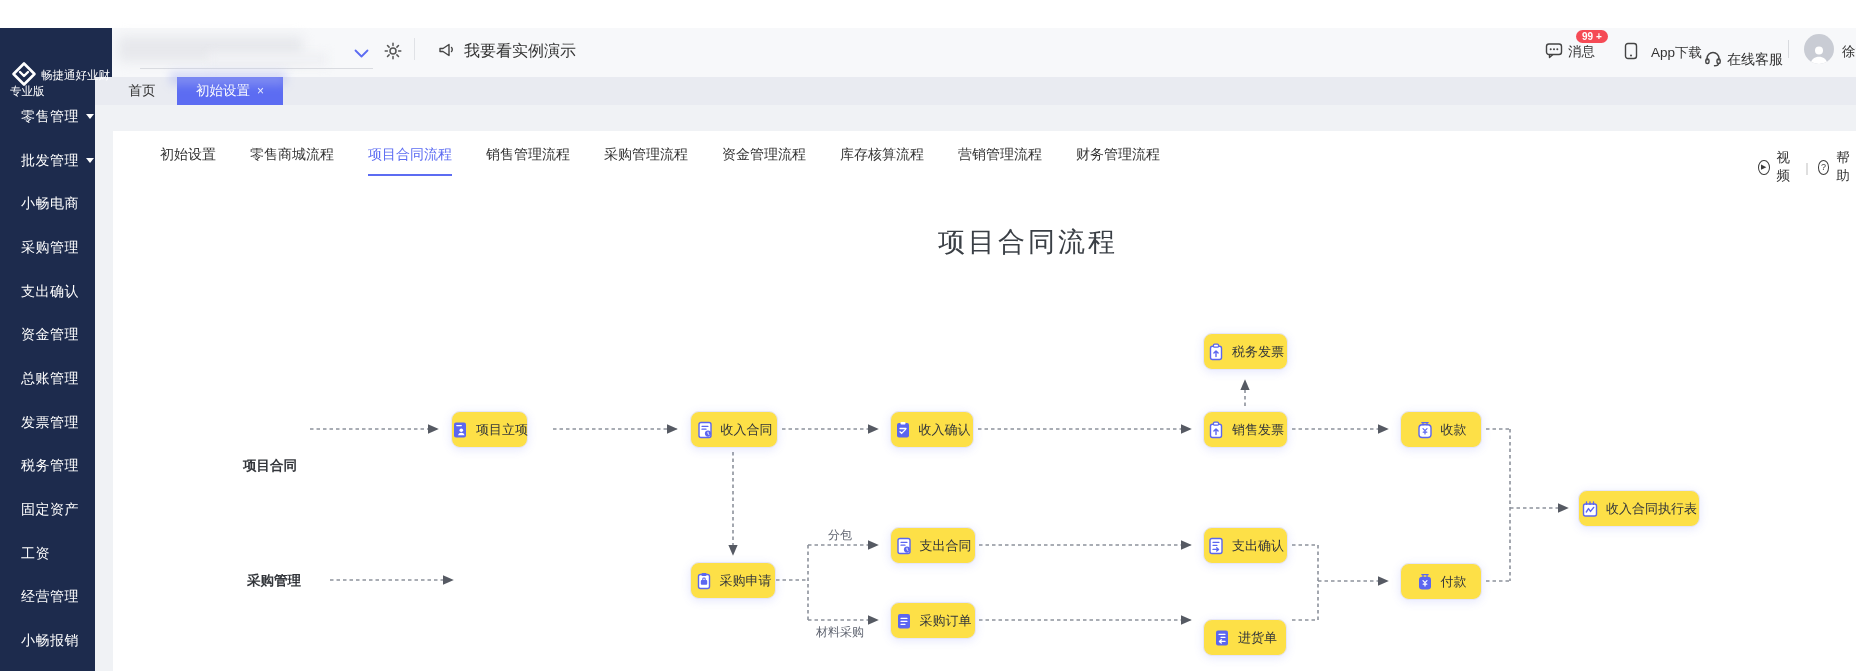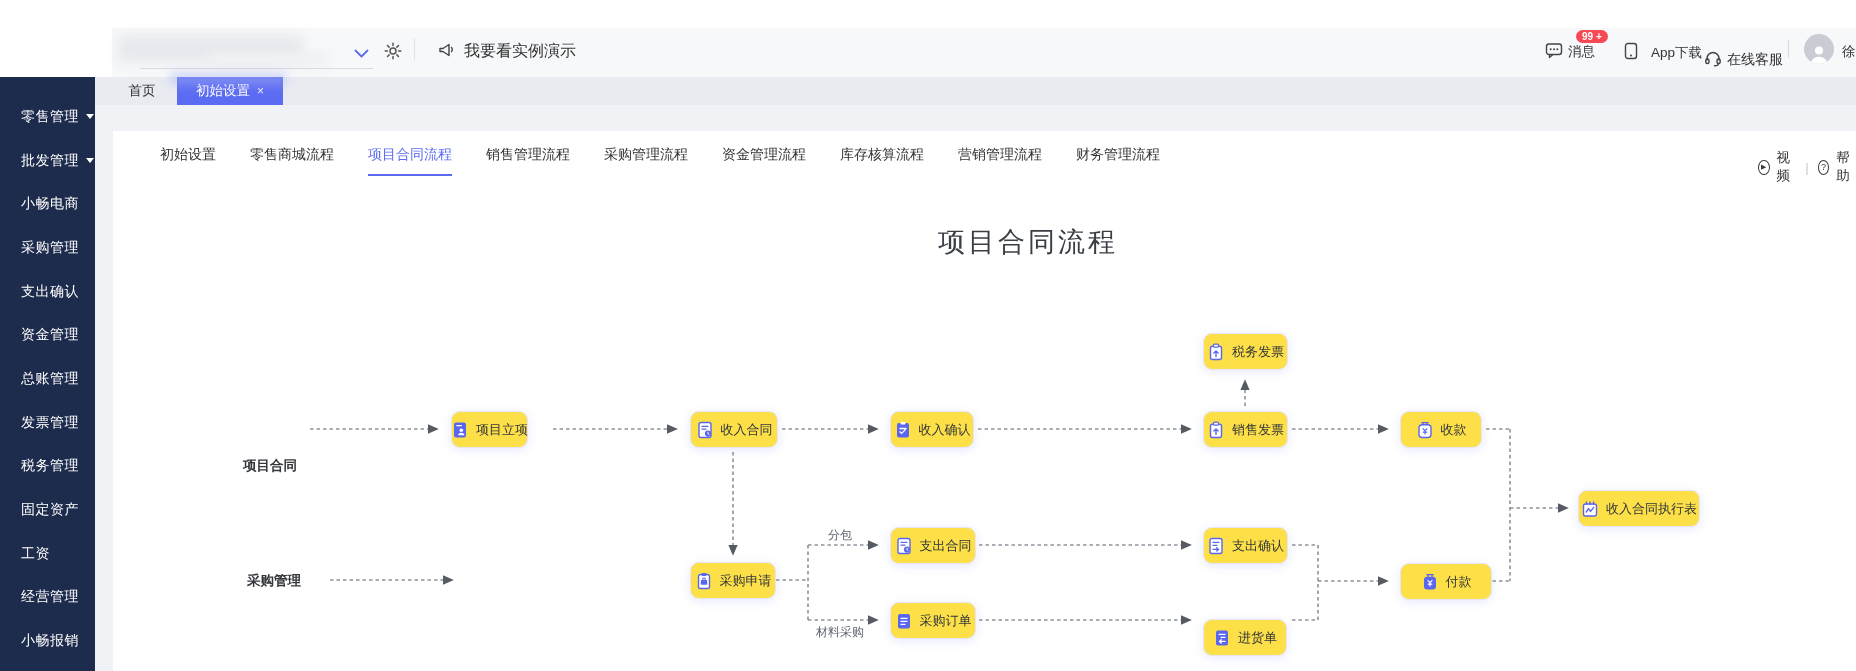--- a/index.html
+++ b/index.html
@@ -66,20 +66,30 @@
 </head>
 <body>
 
 <div class="screen">
 
   <div class="topbar"></div>
   <div class="blur1"></div>
   <div class="blur2"></div>
   <div class="sel-line"></div>
 
+  <div class="logoblock">
+    <span class="logo-mark">
+      <svg width="26" height="26" viewBox="0 0 26 26">
+        <path d="M13 2.5 L23.5 13 L13 23.5 L2.5 13 Z" fill="none" stroke="#fff" stroke-width="2.6" stroke-linejoin="round"></path>
+        <path d="M9 11 l4 4 4-4" fill="none" stroke="#fff" stroke-width="2.4" stroke-linecap="round" stroke-linejoin="round"></path>
+      </svg>
+    </span>
+    <span class="logo-title">畅捷通好业财</span>
+    <span class="logo-sub">专业版</span>
+  </div>
 
   <span class="chev">
     <svg width="15" height="10" viewBox="0 0 15 10">
         <path d="M1.5 1.5l6 6 6-6" fill="none" stroke="#5c6cf2" stroke-width="1.8" stroke-linecap="round" stroke-linejoin="round"></path>
       </svg>
   </span>
   <span class="gear-btn">
     <svg width="20" height="20" viewBox="0 0 20 20">
       <circle cx="10" cy="10" r="3" fill="none" stroke="#555" stroke-width="1.5"></circle>
       <g stroke="#555" stroke-width="1.5" stroke-linecap="round">
@@ -392,21 +402,21 @@
     <span class="fi">
         <svg viewBox="0 0 18 18" width="18" height="18">
           <rect x="3" y="1.5" width="12" height="15" rx="2" fill="#5b66f0"></rect>
           <path d="M6 5.3h6M8 8.3h4" stroke="#fff" stroke-width="1.3" stroke-linecap="round"></path>
           <path d="M12 12.4H6.6M8.3 10.7l-1.9 1.7 1.9 1.7" stroke="#fff" stroke-width="1.3" fill="none" stroke-linecap="round" stroke-linejoin="round"></path>
         </svg>
       </span>
     <span>进货单</span>
   </div>
 
-  <div class="fnode" style="left:1400px;top:563px;width:92px;font-family:Liberation Serif, serif;">
+  <div class="fnode" style="left:1400px;top:563px;width:82px;font-family:Liberation Serif, serif;">
     <span class="fi">
         <svg viewBox="0 0 18 18" width="18" height="18">
           <rect x="3" y="3.8" width="12" height="12.7" rx="3.2" fill="#5b66f0"></rect>
           <path d="M5.8 1.6h6.4M7 1.6v2.2M11 1.6v2.2" stroke="#5b66f0" stroke-width="1.3" stroke-linecap="round"></path>
           <path d="M7 7.6l2 2 2-2M9 9.6v3.4M7.2 11.2h3.6" stroke="#fff" stroke-width="1.2" fill="none" stroke-linecap="round"></path>
         </svg>
       </span>
     <span>付款</span>
   </div>
 

